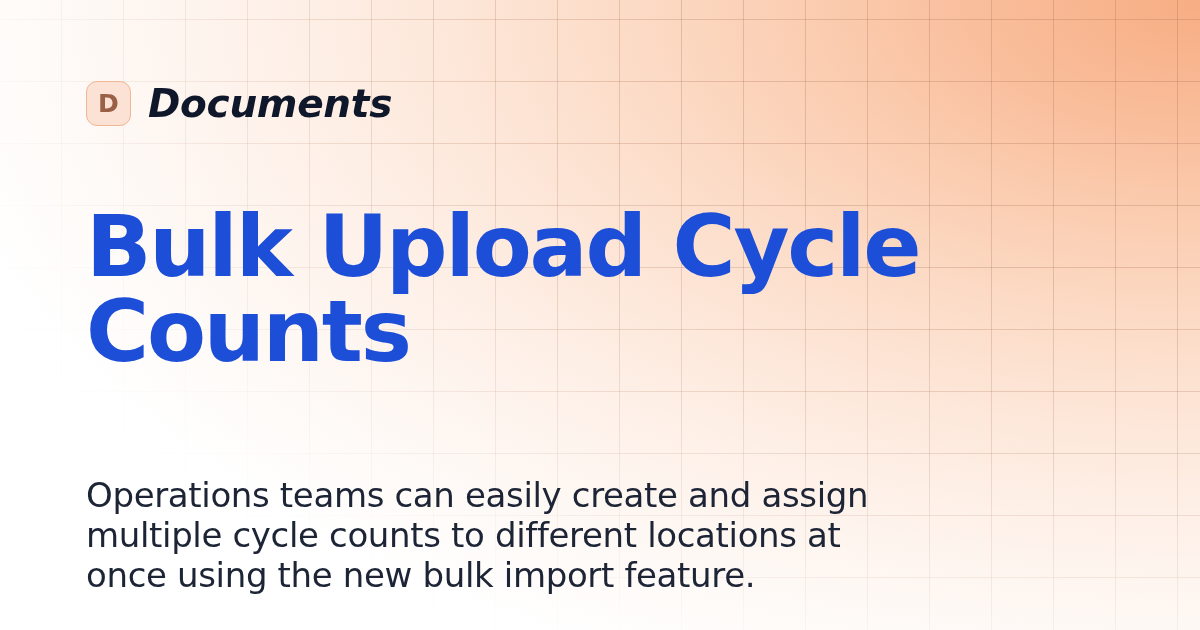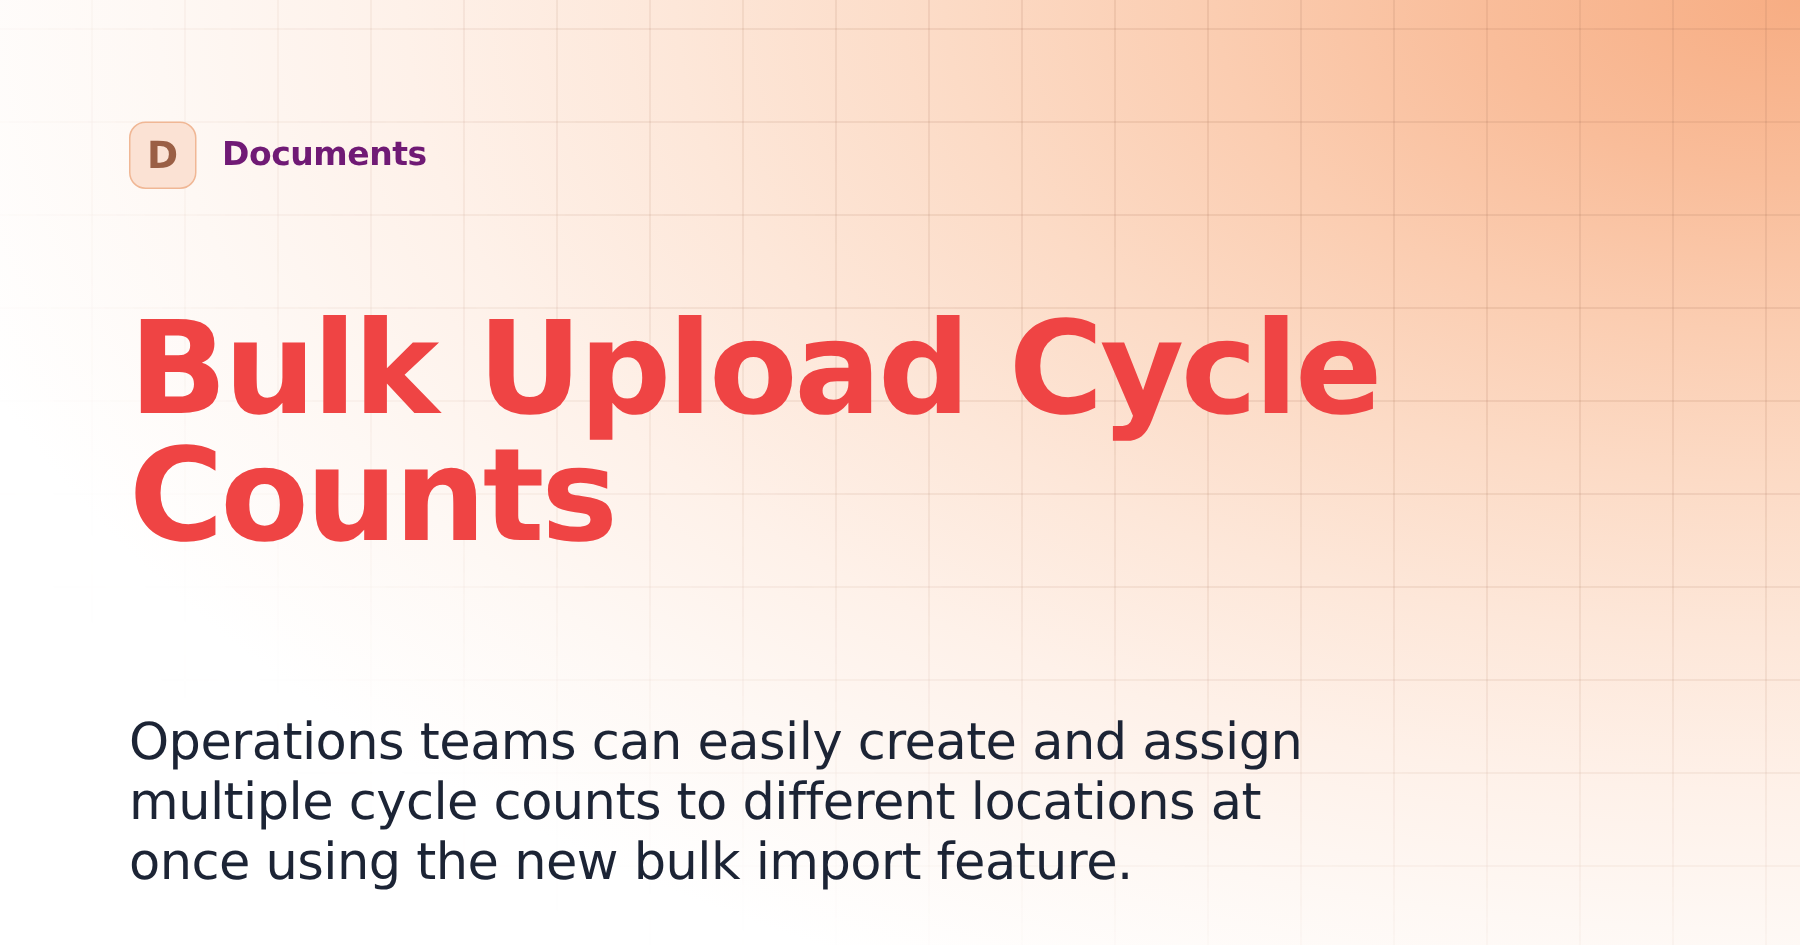--- a/index.html
+++ b/index.html
@@ -97,38 +97,39 @@
 
   .badge-letter {
     font-size: 25px;
     font-weight: 700;
     color: #9a5f45;
     line-height: 1;
     letter-spacing: 0.2px;
   }
 
   .eyebrow-label {
-    font-size: 22px;
+    font-size: 39px;
     font-weight: 700;
-    color: #701a75;
+    color: #0f172a;
     letter-spacing: -0.3px;
     line-height: 1;
     white-space: nowrap;
+    font-style: italic;
   }
 
   .headline {
     position: absolute;
     top: 204px;
     left: 0;
     width: 880px;
     font-size: 86px;
     font-weight: 700;
     line-height: 0.99;
     letter-spacing: -2.2px;
-    color: #ef4444;
+    color: #1d4ed8;
   }
 
   .subtitle {
     position: absolute;
     top: 428px;
     left: 0;
     width: 800px;
     font-size: 34px;
     font-weight: 400;
     line-height: 40px;

